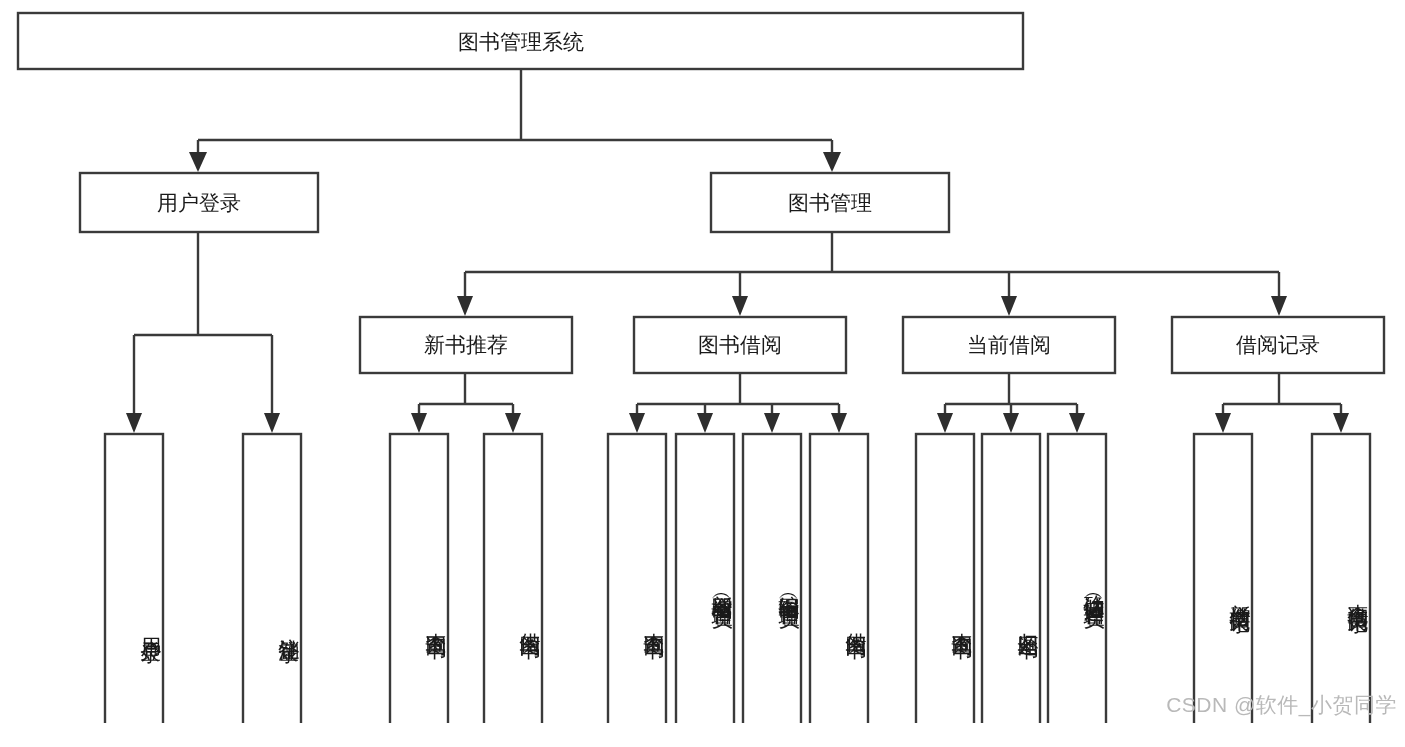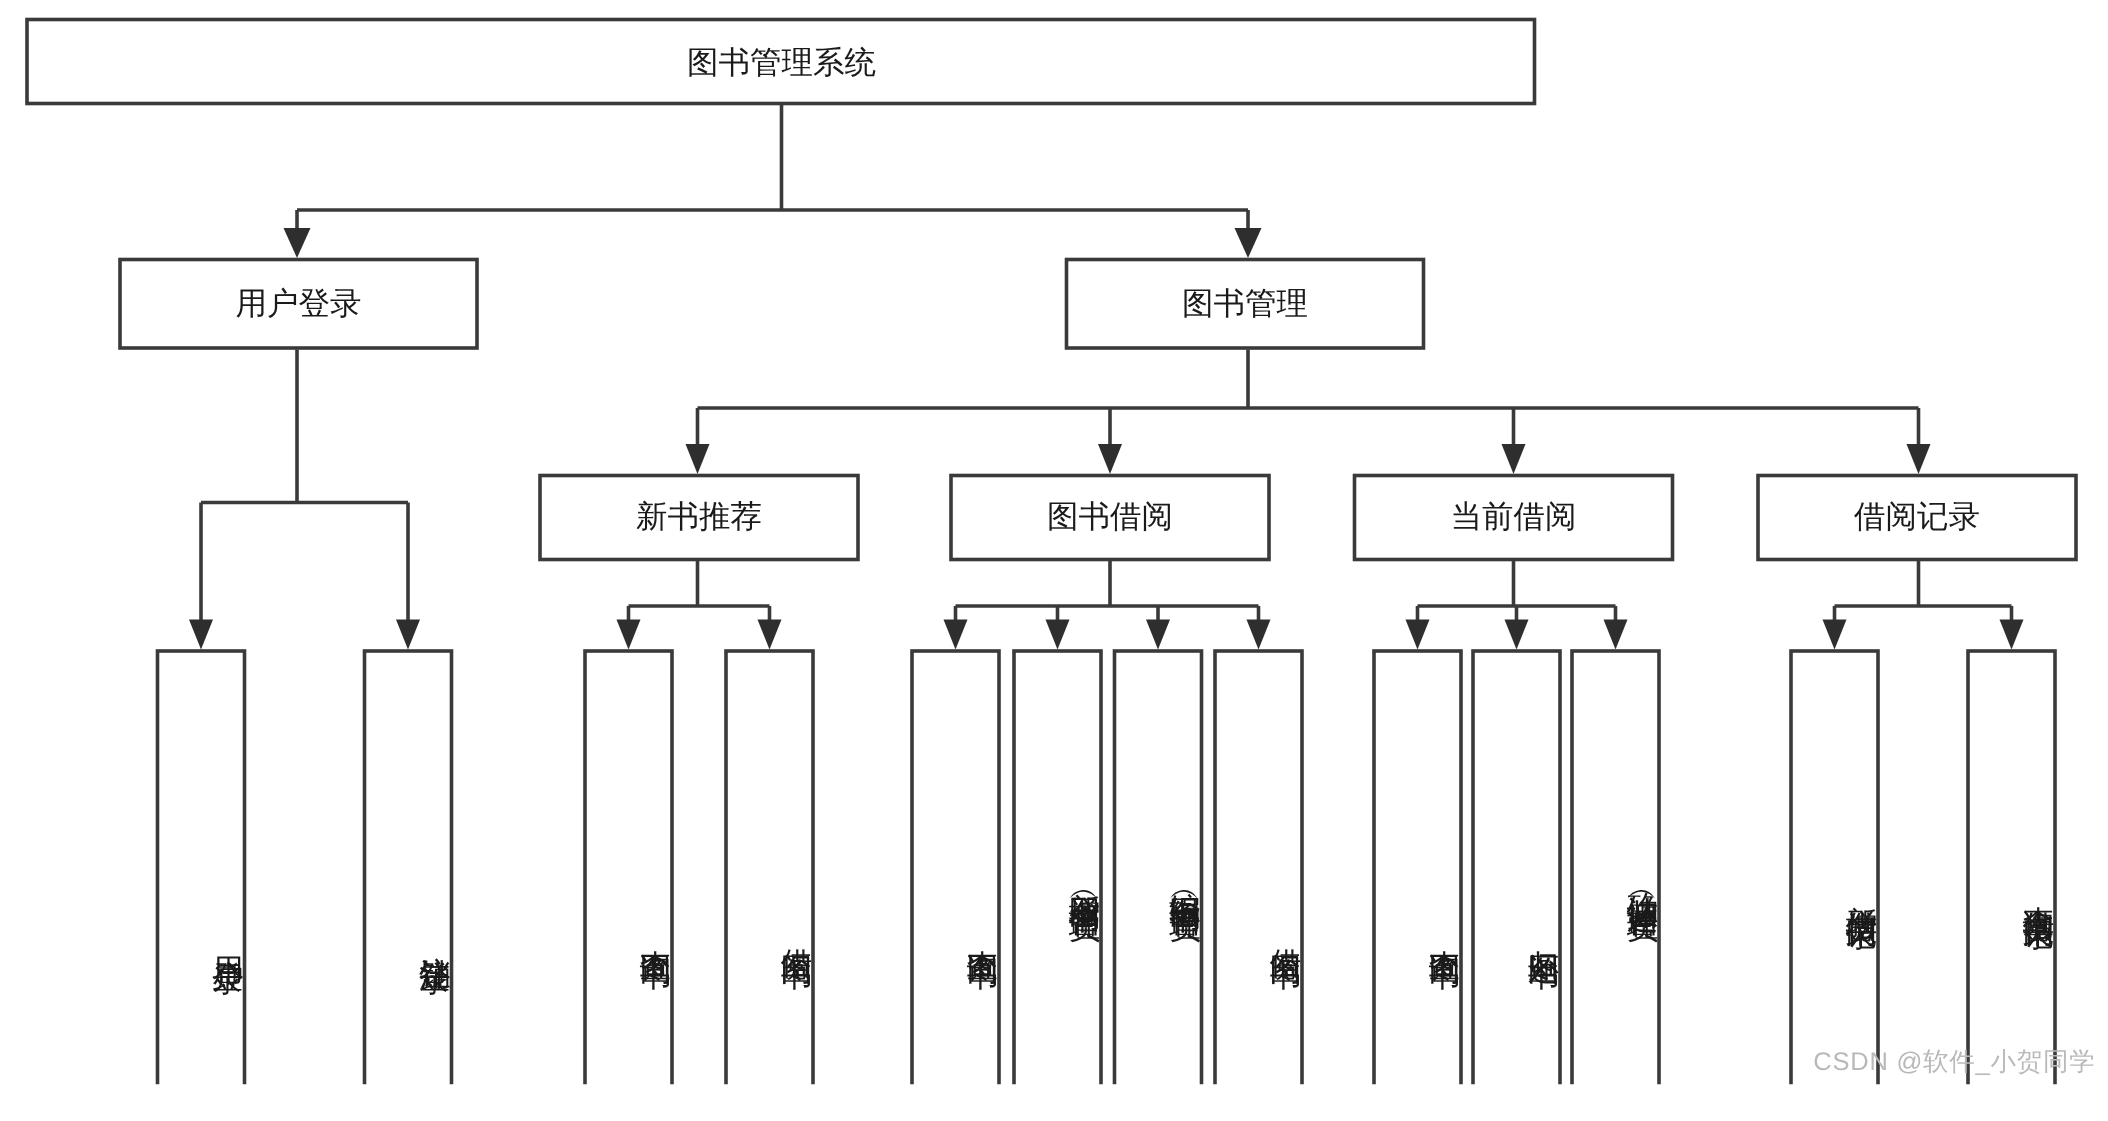--- a/index.html
+++ b/index.html
@@ -63,21 +63,21 @@
     justify-content: center;
     white-space: nowrap;
     pointer-events: none;
     user-select: none;
   }
   .watermark {
     position: absolute;
     right: 8px;
     bottom: 4px;
     font-family: "Liberation Sans", "DejaVu Sans", sans-serif;
-    font-size: 17px;
+    font-size: 21px;
     color: #b9b9b9;
     letter-spacing: 0.5px;
     white-space: nowrap;
     text-align: center;
   }
 </style>
 </head>
 <body>
 
 <div id="diagram-root">

